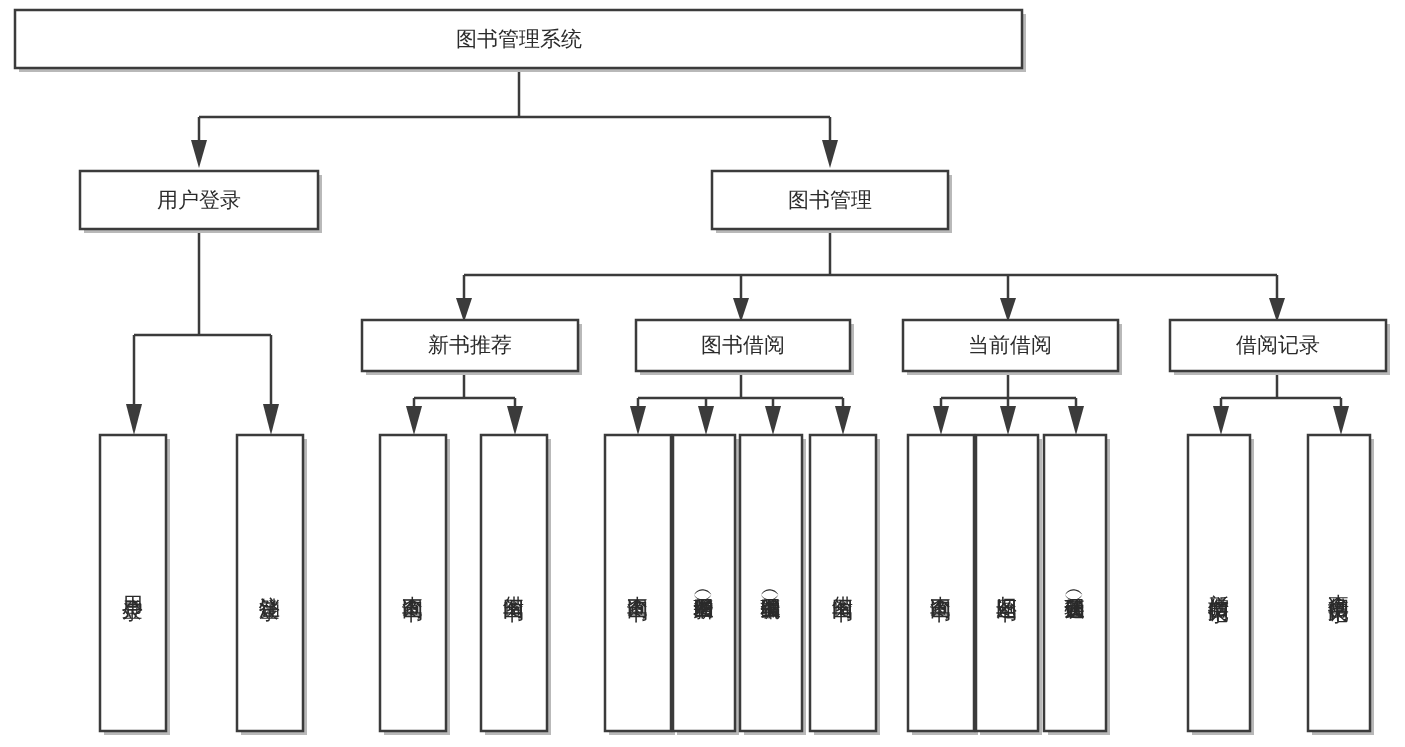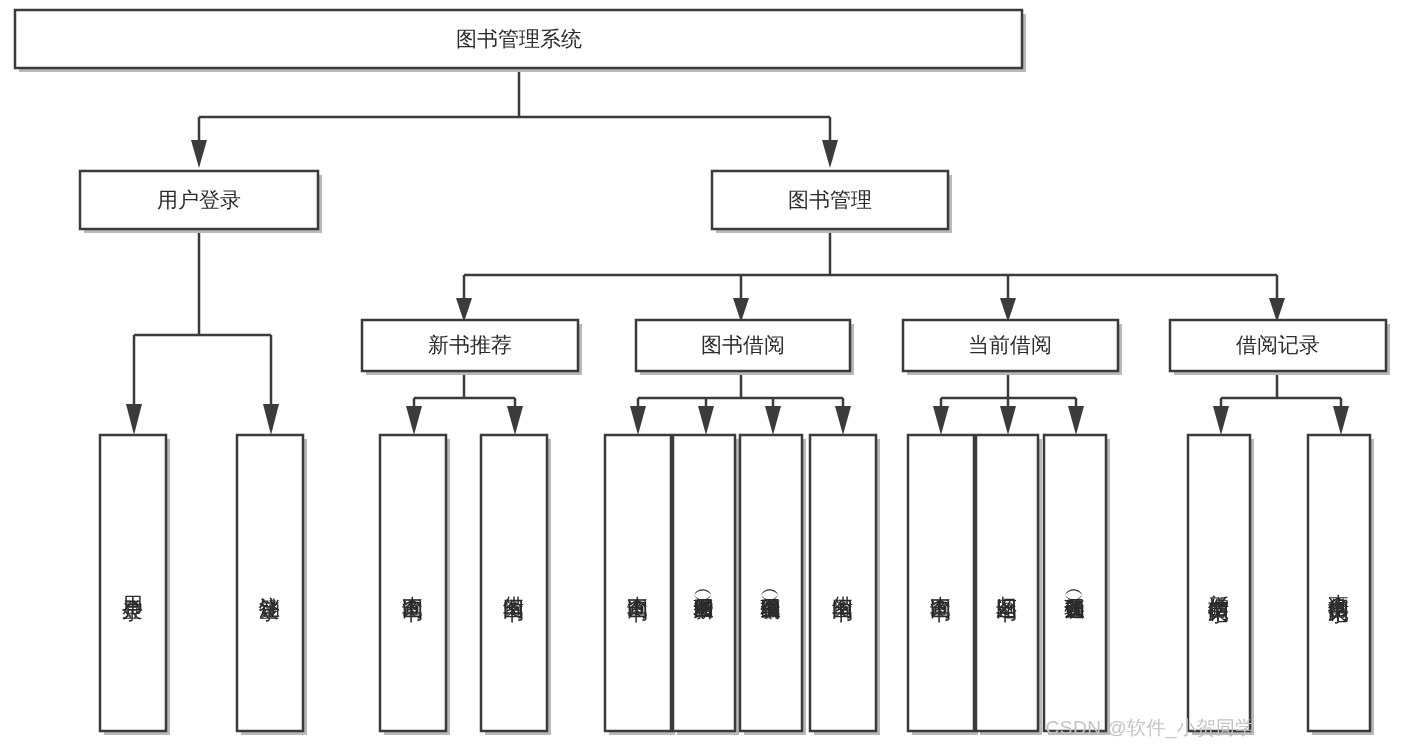--- a/index.html
+++ b/index.html
@@ -235,14 +235,13 @@
   <div class="node-label-v" style="left:605px; top:435px; width:66px; height:296px;">查询图书</div>
   <div class="node-label-v" style="left:673px; top:435px; width:62px; height:296px; font-size:20px; letter-spacing:0px;">新增图书（管理员）</div>
   <div class="node-label-v" style="left:740px; top:435px; width:62px; height:296px; font-size:20px; letter-spacing:0px;">编辑图书（管理员）</div>
   <div class="node-label-v" style="left:810px; top:435px; width:66px; height:296px;">借阅图书</div>
   <div class="node-label-v" style="left:908px; top:435px; width:66px; height:296px;">查询图书</div>
   <div class="node-label-v" style="left:976px; top:435px; width:62px; height:296px;">归还图书</div>
   <div class="node-label-v" style="left:1044px; top:435px; width:62px; height:296px; font-size:20px; letter-spacing:0px;">确认归还（管理员）</div>
   <div class="node-label-v" style="left:1188px; top:435px; width:62px; height:296px;">新增借阅记录</div>
   <div class="node-label-v" style="left:1308px; top:435px; width:62px; height:296px;">查询借阅记录</div>
 
-  <div class="watermark">CSDN @软件_小贺同学</div>
 </div>
 
 </body></html>

